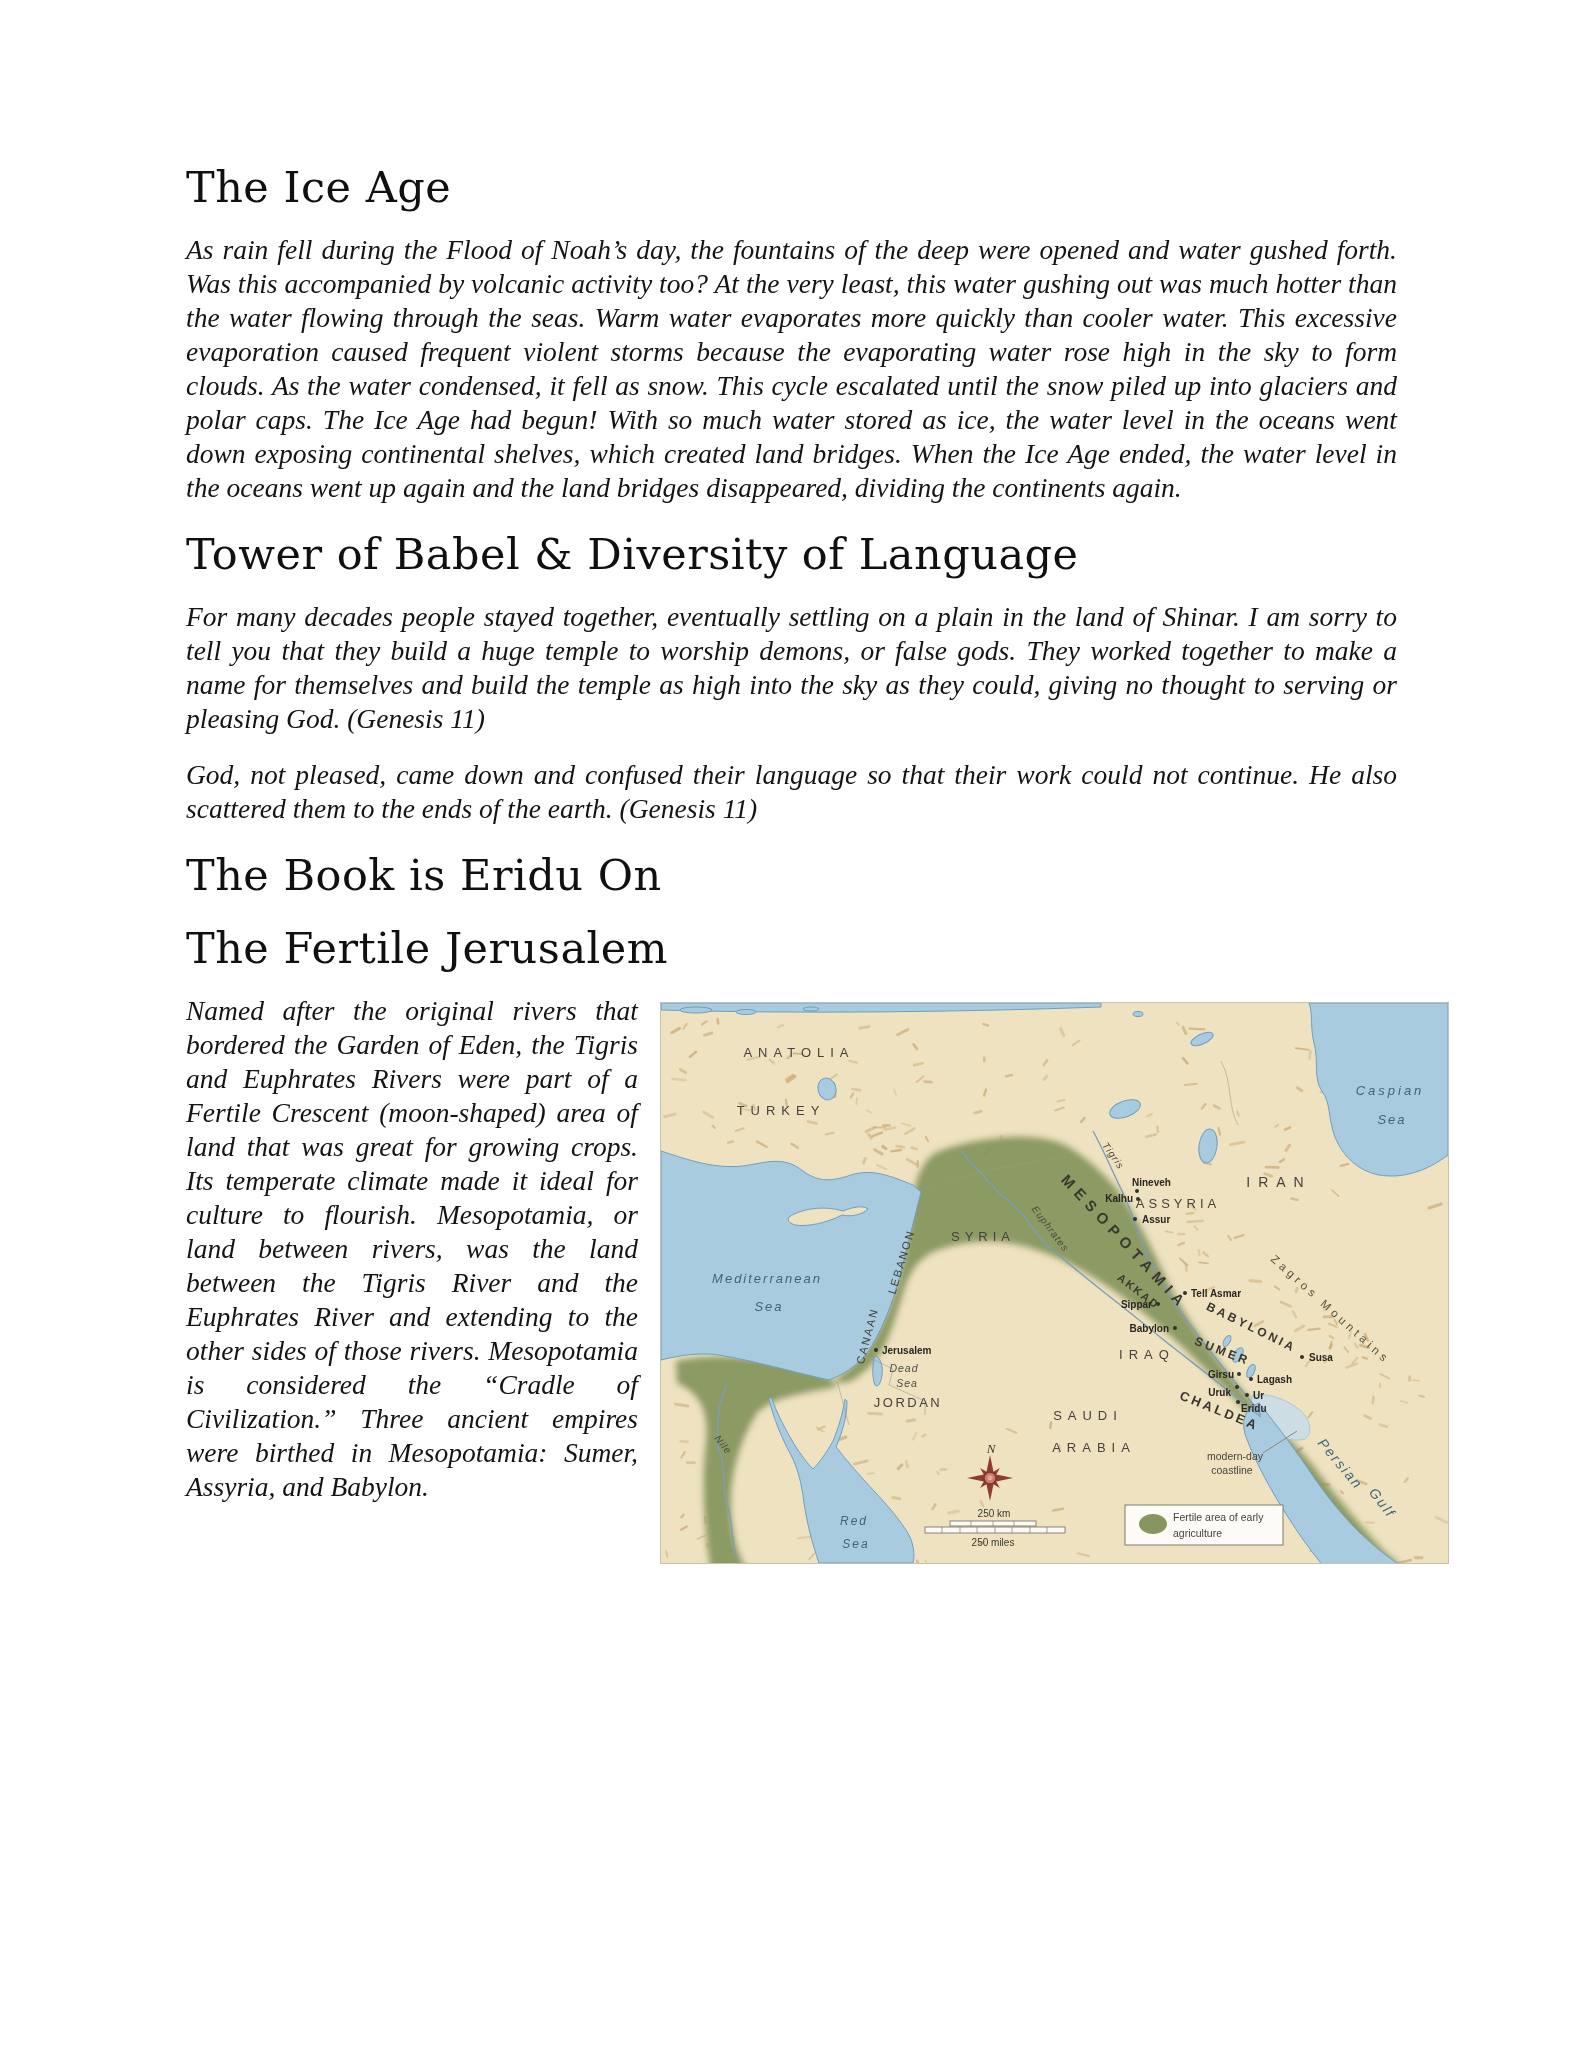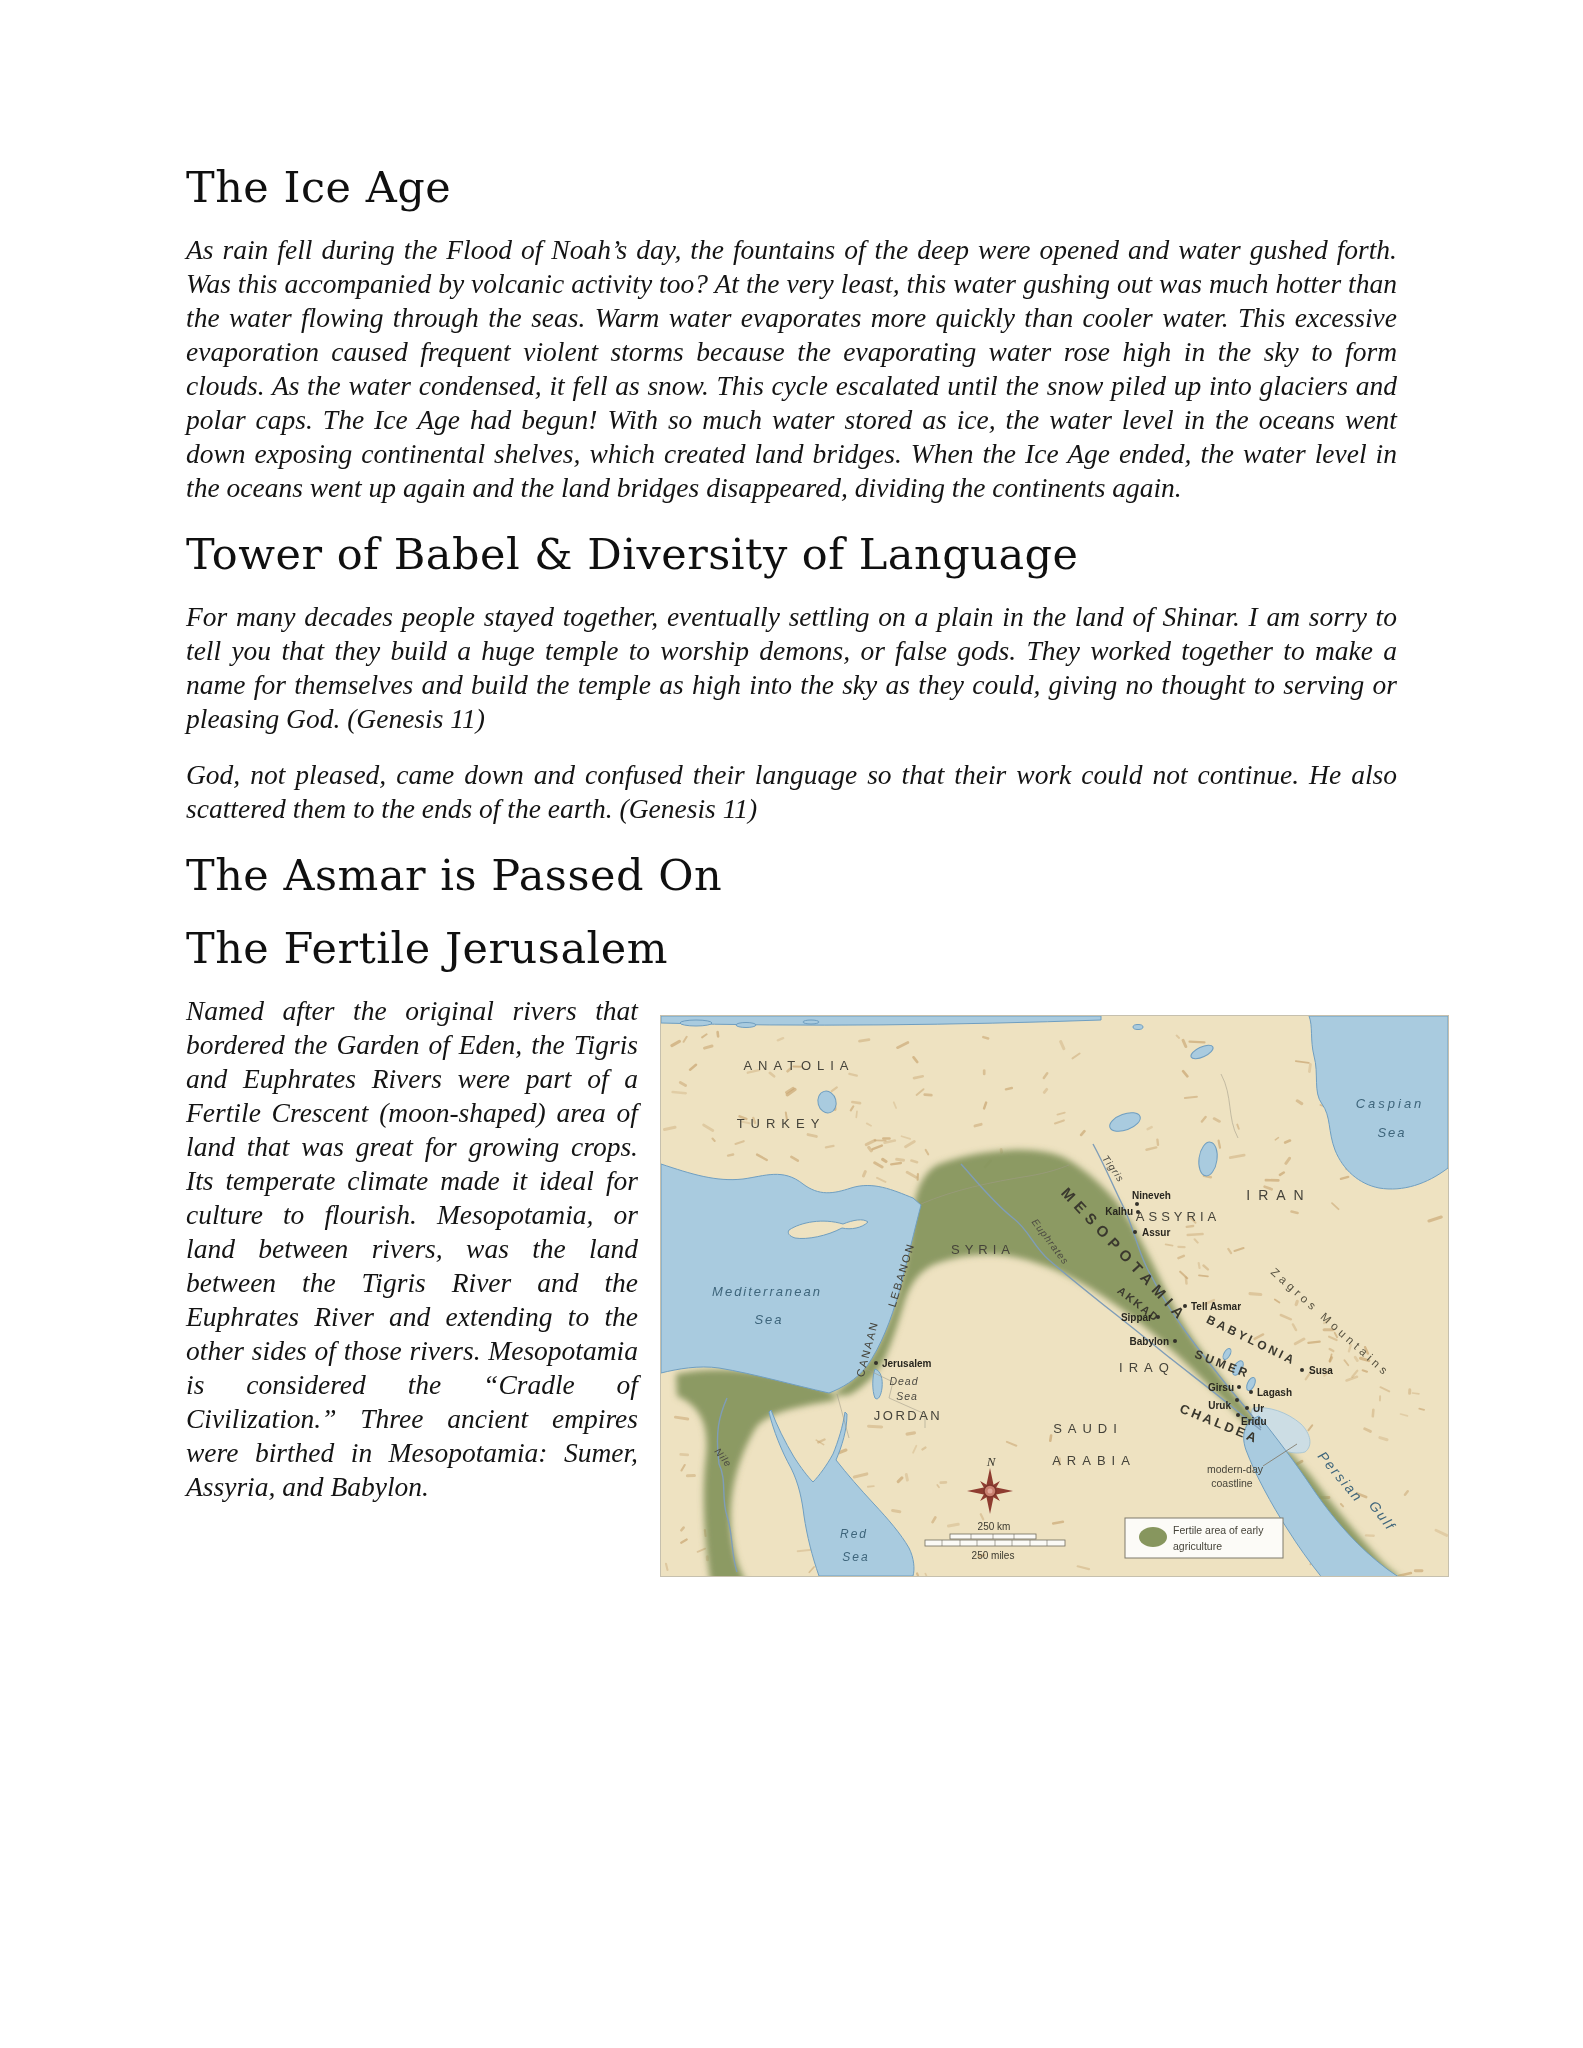--- a/index.html
+++ b/index.html
@@ -5,21 +5,21 @@
   html,body{margin:0;padding:0;background:#ffffff;}
   .page{position:relative;width:1583px;height:1684px;background:#ffffff;overflow:hidden;
         font-family:"Liberation Serif", serif;color:#141414;}
   .content{position:absolute;left:186px;top:160px;width:1211px;}
   h2.doc-heading{font-family:"DejaVu Serif", serif;font-weight:500;font-size:43px;line-height:1.28;
      letter-spacing:0.5px;margin:18px 0 18px 0;color:#101010;}
   h2.doc-heading.first{margin-top:0;}
   p.doc-para{font-size:27.5px;line-height:34px;text-align:justify;margin:0 0 22px 0;font-style:italic;}
   .fertile-section{position:relative;min-height:600px;}
   .fertile-section p.doc-para{width:452px;margin-top:4px;}
-  .map-wrap{position:absolute;left:474px;top:21px;width:787px;height:560px;border:1px solid #c6c0ae;}
+  .map-wrap{position:absolute;left:474px;top:8px;width:787px;height:560px;border:1px solid #c6c0ae;}
   svg{display:block;}
   
   .land{fill:var(--land);}
   .water{fill:var(--water);stroke:var(--water-edge);stroke-width:1;}
   .island{fill:var(--land);stroke:var(--water-edge);stroke-width:1;}
   .marsh{fill:var(--marsh);stroke:#9fc0d2;stroke-width:.8;}
   .fertile{fill:var(--fertile);opacity:.95;}
   .river{fill:none;stroke:#7f9db8;stroke-width:1.4;}
   .border-line{fill:none;stroke:#a09a88;stroke-width:.8;opacity:.7;}
   .ridge{stroke:var(--mountain);stroke-linecap:round;}
@@ -48,21 +48,21 @@
 <div class="page">
   <div class="content">
 
     <h2 class="doc-heading first">The Ice Age</h2>
     <p class="doc-para">As rain fell during the Flood of Noah’s day, the fountains of the deep were opened and water gushed forth. Was this accompanied by volcanic activity too? At the very least, this water gushing out was much hotter than the water flowing through the seas. Warm water evaporates more quickly than cooler water. This excessive evaporation caused frequent violent storms because the evaporating water rose high in the sky to form clouds. As the water condensed, it fell as snow. This cycle escalated until the snow piled up into glaciers and polar caps. The Ice Age had begun! With so much water stored as ice, the water level in the oceans went down exposing continental shelves, which created land bridges. When the Ice Age ended, the water level in the oceans went up again and the land bridges disappeared, dividing the continents again.</p>
 
     <h2 class="doc-heading">Tower of Babel &amp; Diversity of Language</h2>
     <p class="doc-para">For many decades people stayed together, eventually settling on a plain in the land of Shinar. I am sorry to tell you that they build a huge temple to worship demons, or false gods. They worked together to make a name for themselves and build the temple as high into the sky as they could, giving no thought to serving or pleasing God. (Genesis 11)</p>
     <p class="doc-para">God, not pleased, came down and confused their language so that their work could not continue. He also scattered them to the ends of the earth. (Genesis 11)</p>
 
-    <h2 class="doc-heading">The Asmar is Passed On</h2>
+    <h2 class="doc-heading">The Book is Eridu On</h2>
 
     <h2 class="doc-heading">The Fertile Jerusalem</h2>
 
     <div class="fertile-section">
       <p class="doc-para">Named after the original rivers that bordered the Garden of Eden, the Tigris and Euphrates Rivers were part of a Fertile Crescent (moon-shaped) area of land that was great for growing crops. Its temperate climate made it ideal for culture to flourish. Mesopotamia, or land between rivers, was the land between the Tigris River and the Euphrates River and extending to the other sides of those rivers. Mesopotamia is considered the “Cradle of Civilization.” Three ancient empires were birthed in Mesopotamia: Sumer, Assyria, and Babylon.</p>
 
       <div class="map-wrap">
         <svg viewBox="0 0 787 560" width="787" height="560">
 
           <rect class="land" x="0" y="0" width="787" height="560"></rect>

